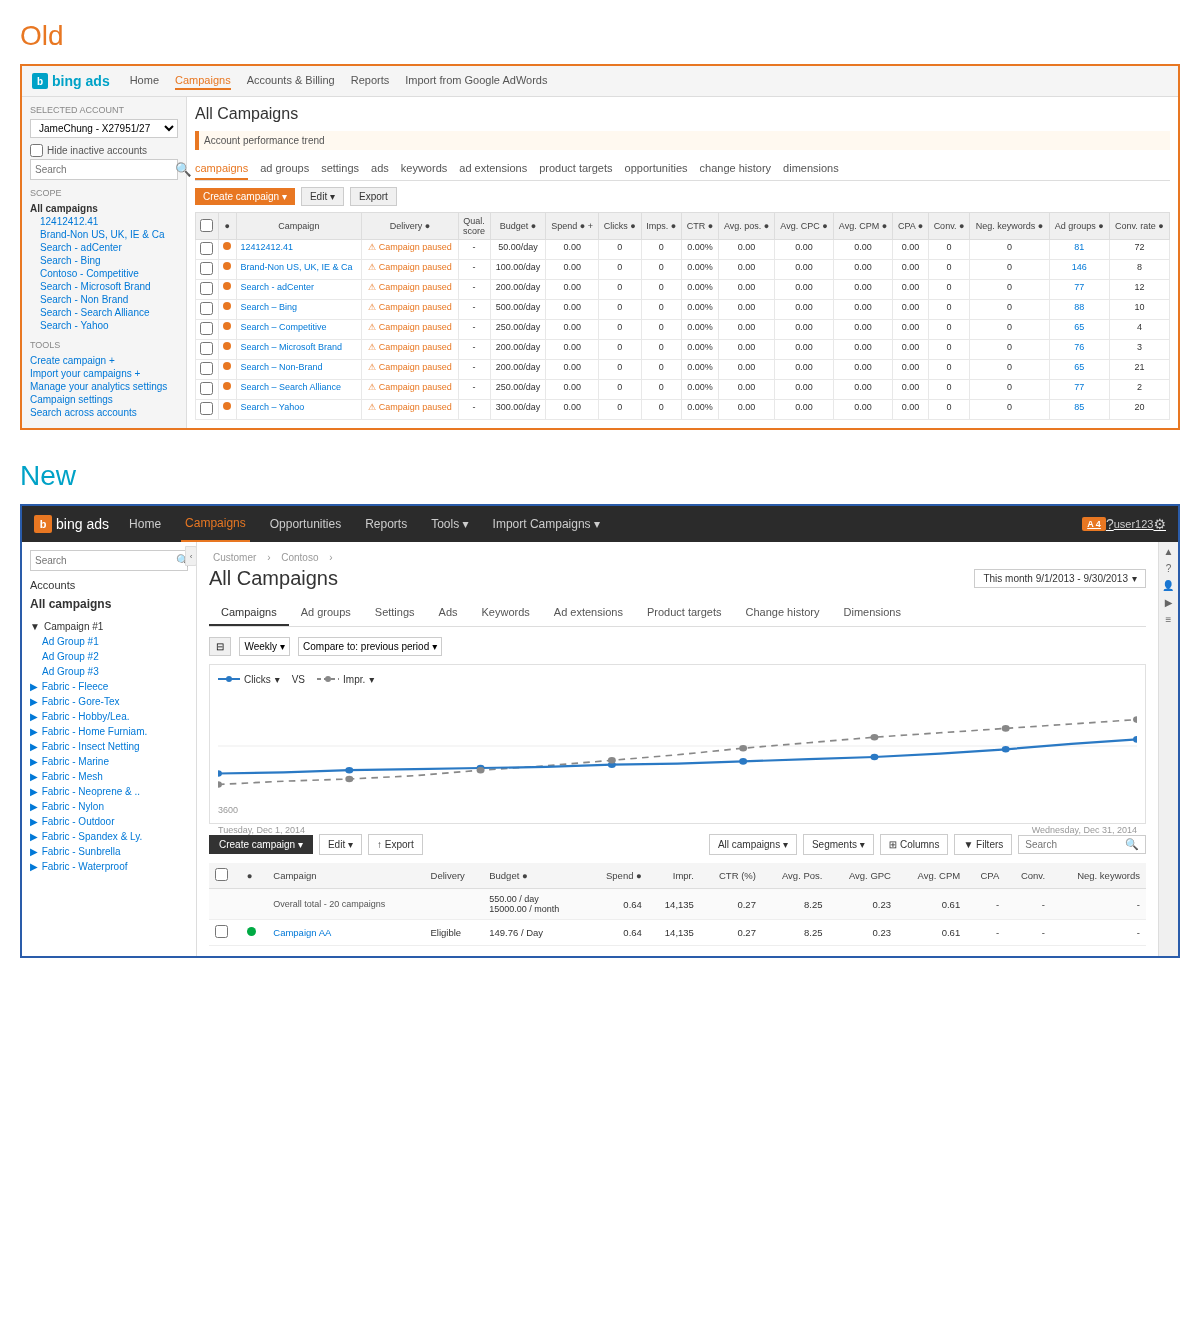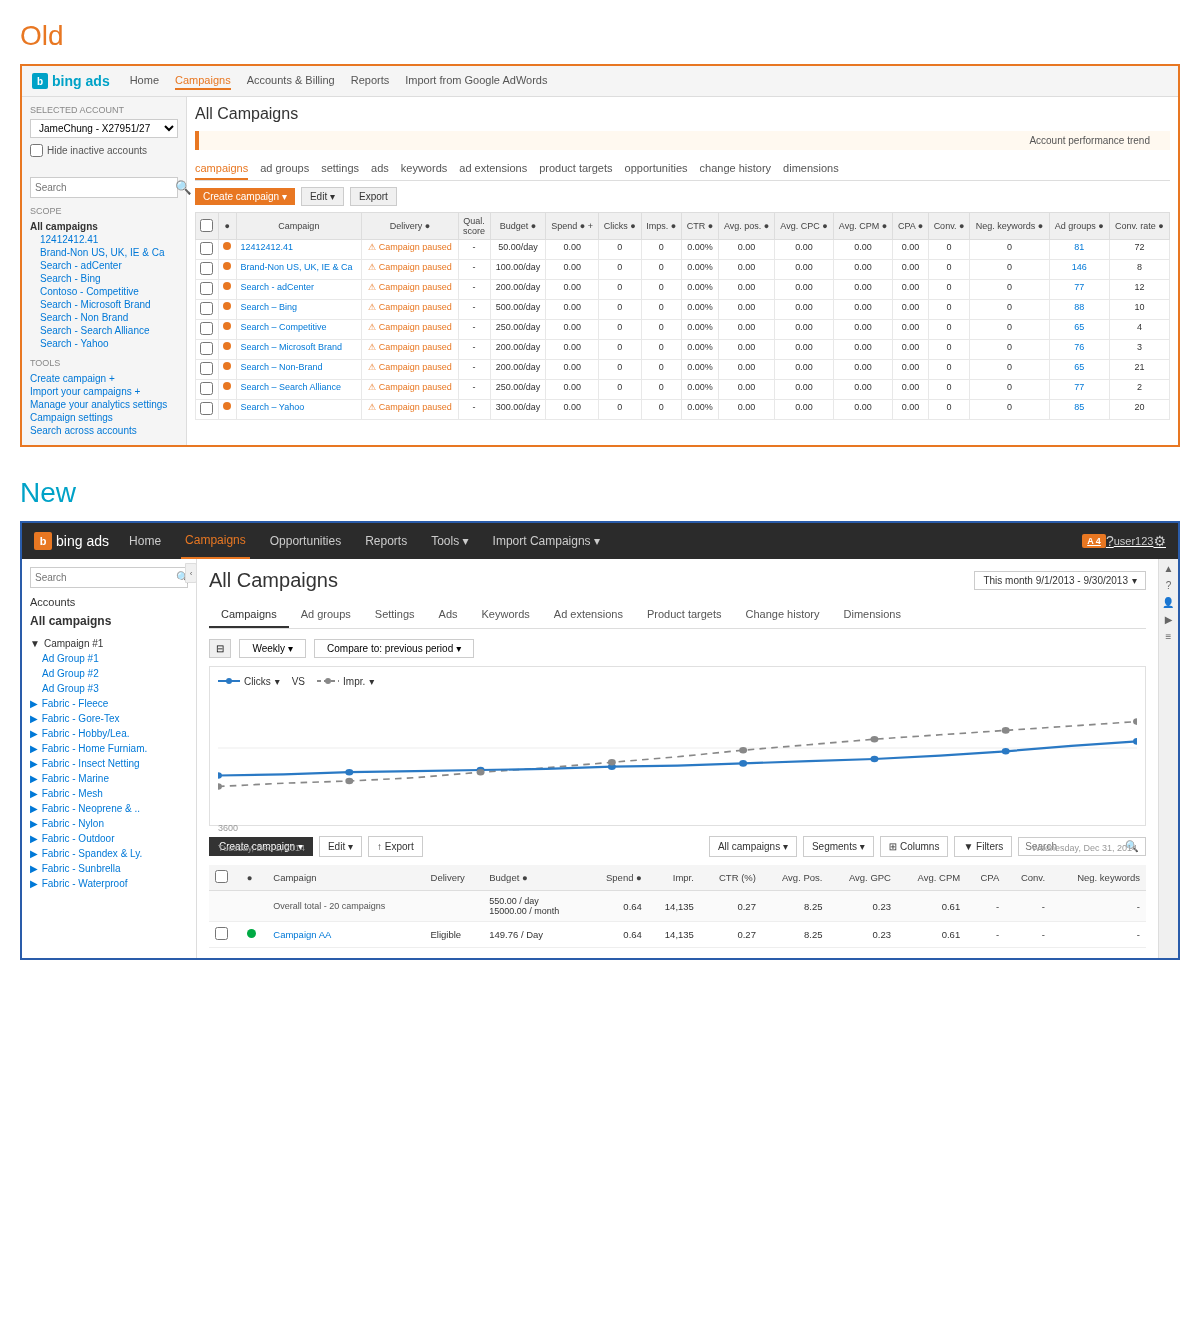--- a/index.html
+++ b/index.html
@@ -105,21 +105,21 @@
       background: white;
       margin-bottom: 6px;
     }
 
     .old-checkbox-row {
       display: flex;
       align-items: center;
       gap: 4px;
       font-size: 10px;
       color: #555;
-      margin-bottom: 20px;
+      margin-bottom: 2px;
     }
 
     .old-search-row {
       display: flex;
       align-items: center;
       border: 1px solid #ccc;
       background: white;
       margin-bottom: 8px;
     }
 
@@ -185,25 +185,24 @@
     .old-page-title {
       font-size: 16px;
       font-weight: 400;
       color: #333;
       margin-bottom: 8px;
     }
 
     .old-performance-banner {
       background: #fff9f0;
       border-left: 4px solid #e87722;
-      padding: 4px 20px;
+      padding: 4px 5px;
       font-size: 10px;
       color: #555;
       margin-bottom: 8px;
-      text-align: right;
     }
 
     .old-tabs {
       display: flex;
       gap: 12px;
       border-bottom: 1px solid #ddd;
       margin-bottom: 6px;
     }
 
     .old-tab {
@@ -558,21 +557,21 @@
       padding: 3px 6px;
       font-size: 10px;
       cursor: pointer;
     }
 
     .chart-dropdown {
       display: flex;
       align-items: center;
       border: 1px solid #ccc;
       background: white;
-      padding: 3px 12px;
+      padding: 3px 4px;
       font-size: 10px;
       cursor: pointer;
       gap: 3px;
     }
 
     .new-chart-area {
       background: white;
       border: 1px solid #e0e0e0;
       height: 160px;
       margin-bottom: 10px;
@@ -1117,20 +1116,26 @@
             <span>Fabric - Sunbrella</span>
           </div>
           <div class="new-campaign-item">
             <span>▶</span>
             <span>Fabric - Waterproof</span>
           </div>
         </div>
       </div>
 
       <div class="new-main">
+        <div class="new-breadcrumb">
+          <span class="breadcrumb-customer">Customer</span>
+          <span> › </span>
+          <span class="breadcrumb-contoso">Contoso</span>
+          <span> › </span>
+        </div>
         <div class="new-page-header">
           <h1 class="new-page-title">All Campaigns</h1>
           <button class="new-date-range">
             <span>This month  9/1/2013 - 9/30/2013</span>
             <span>▾</span>
           </button>
         </div>
 
         <div class="new-tabs">
           <span class="new-tab active">Campaigns</span>
@@ -1195,21 +1200,21 @@
 
             <circle cx="0" cy="85" r="3" fill="#888"></circle>
             <circle cx="100" cy="80" r="3" fill="#888"></circle>
             <circle cx="200" cy="72" r="3" fill="#888"></circle>
             <circle cx="300" cy="63" r="3" fill="#888"></circle>
             <circle cx="400" cy="52" r="3" fill="#888"></circle>
             <circle cx="500" cy="42" r="3" fill="#888"></circle>
             <circle cx="600" cy="34" r="3" fill="#888"></circle>
             <circle cx="700" cy="26" r="3" fill="#888"></circle>
           </svg>
-          <div style="font-size:9px;color:#999;margin-top:18px;">3600</div>
+          <div style="font-size:9px;color:#999;margin-top:2px;">3600</div>
           <div class="chart-date-labels">
             <span>Tuesday, Dec 1, 2014</span>
             <span>Wednesday, Dec 31, 2014</span>
           </div>
         </div>
 
         <div class="new-campaign-toolbar">
           <button class="new-btn-primary">Create campaign ▾</button>
           <button class="new-btn">Edit ▾</button>
           <button class="new-btn">↑ Export</button>

